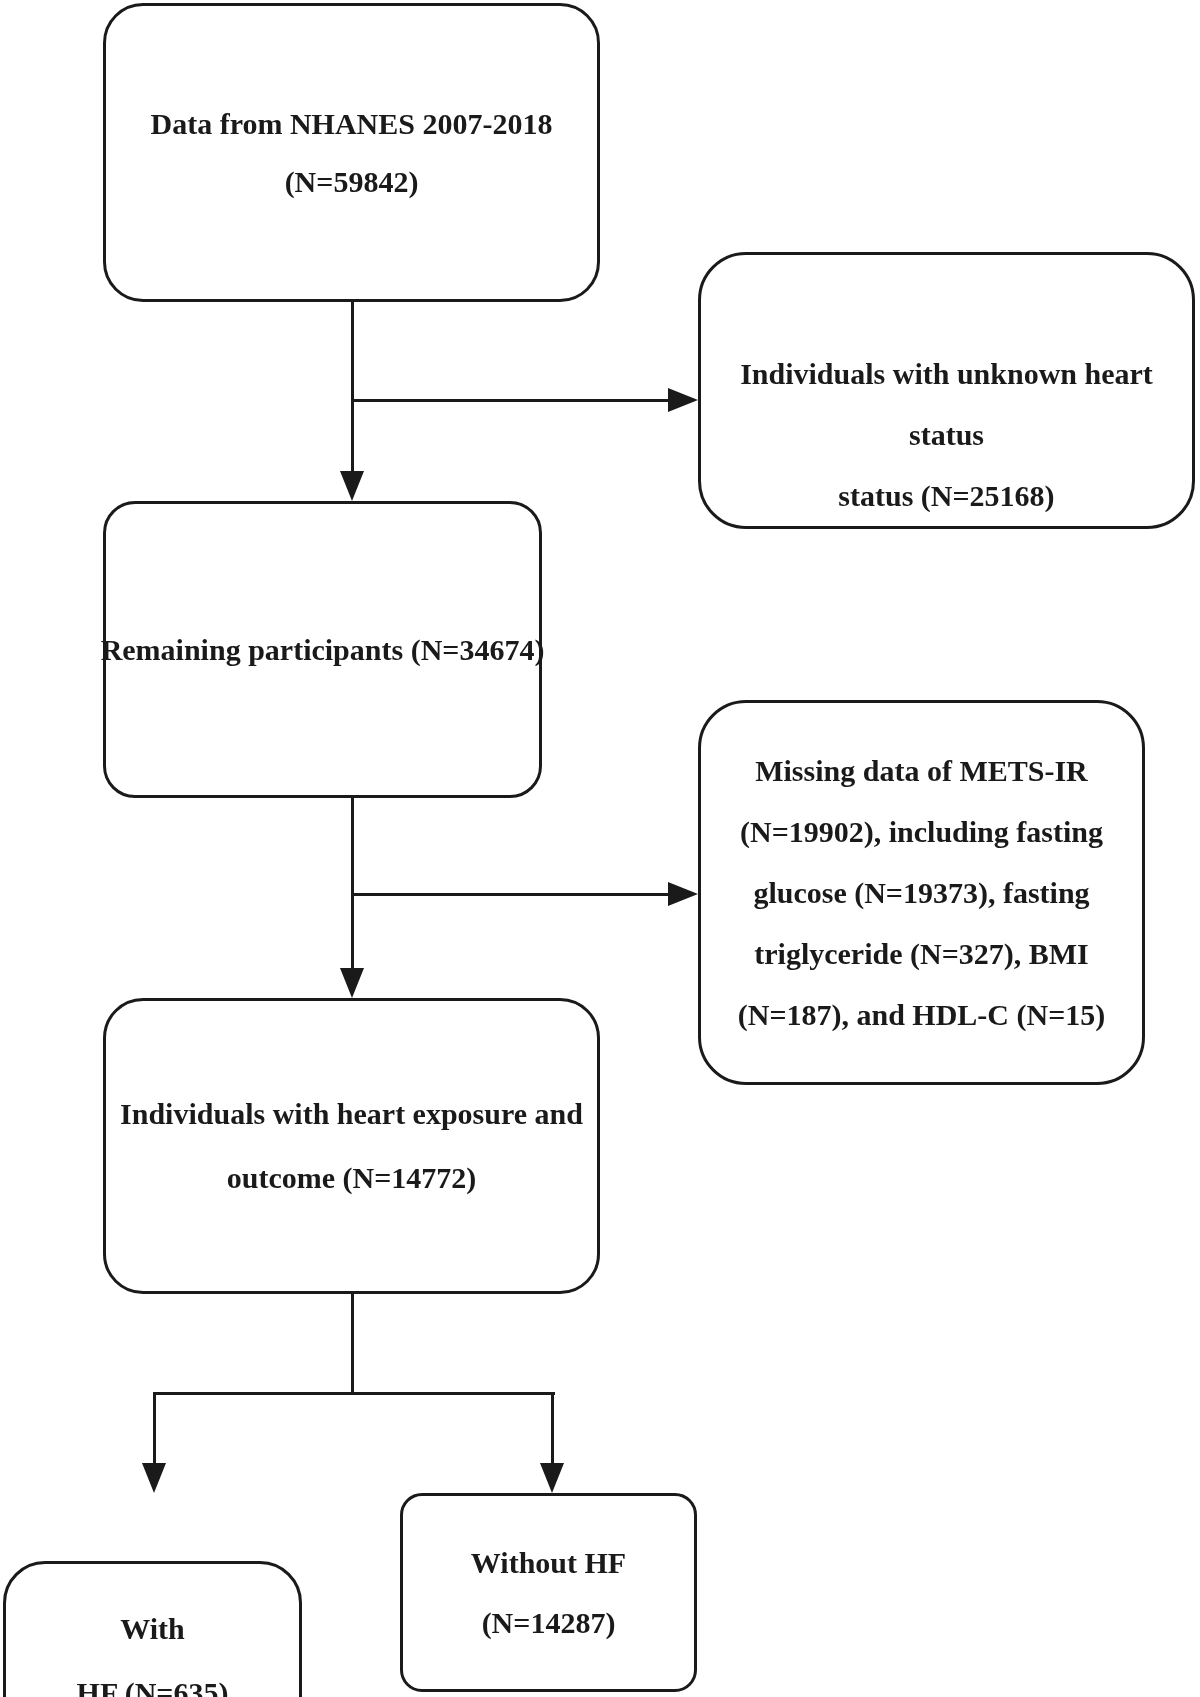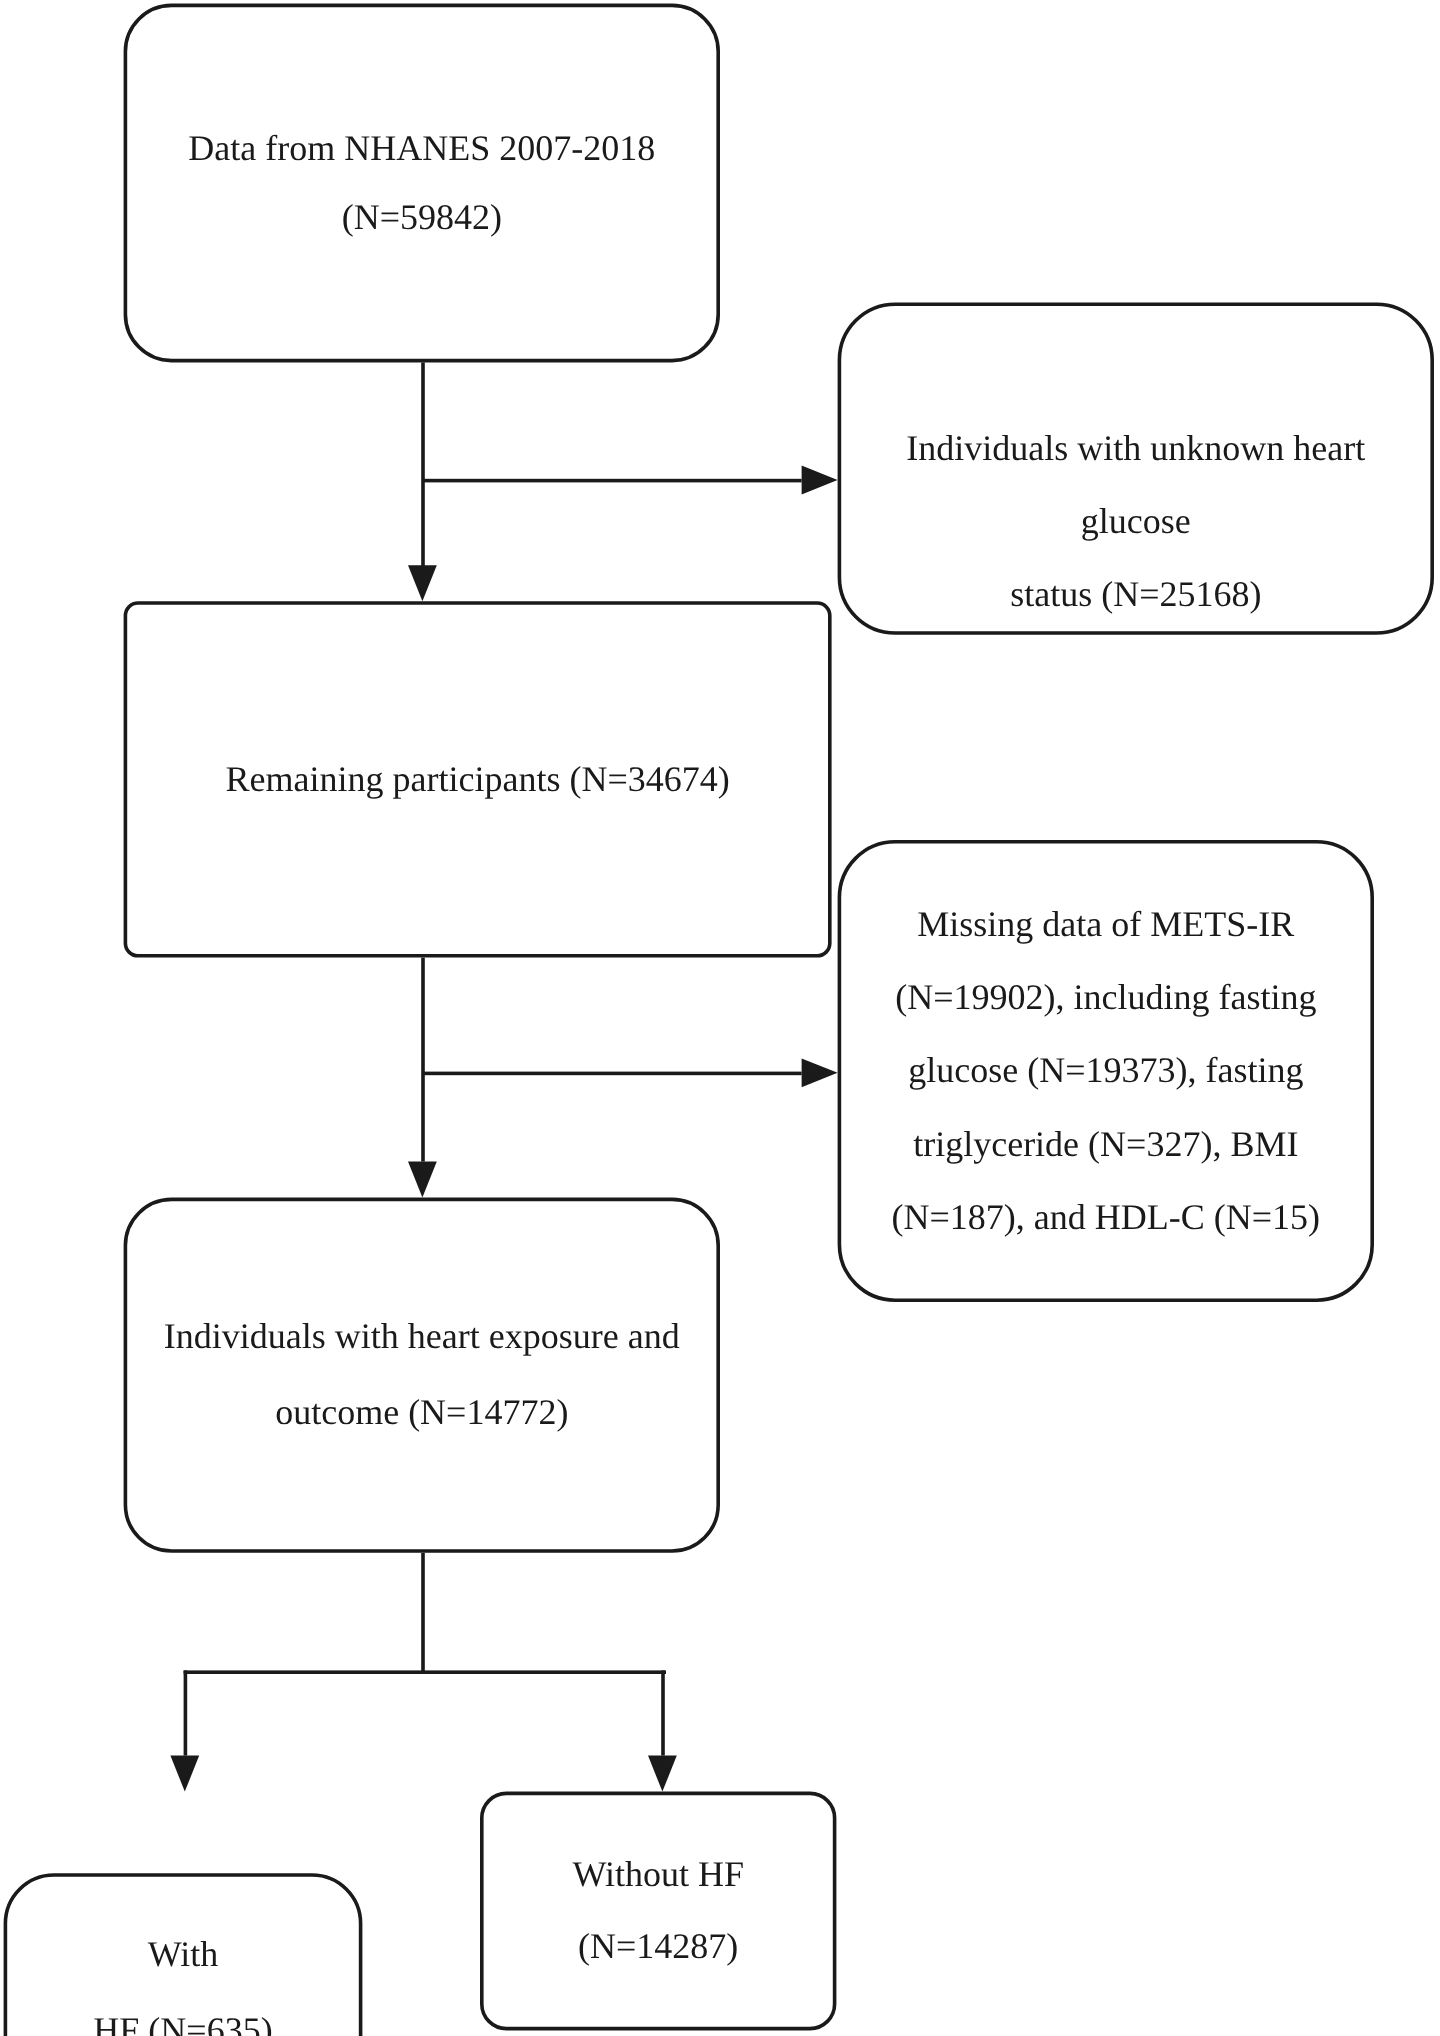--- a/index.html
+++ b/index.html
@@ -23,20 +23,21 @@
     background: #ffffff;
     display: flex;
     flex-direction: column;
     justify-content: center;
     align-items: center;
     text-align: center;
     font-size: 30px;
   }
   .box .line {
     white-space: nowrap;
+    font-weight: bold;
   }
   .conn {
     position: absolute;
     background: #1a1a1a;
   }
   .arrowhead-down {
     position: absolute;
     width: 0;
     height: 0;
     border-left: 12px solid transparent;
@@ -47,21 +48,21 @@
     position: absolute;
     width: 0;
     height: 0;
     border-top: 12px solid transparent;
     border-bottom: 12px solid transparent;
     border-left: 30px solid #1a1a1a;
   }
   
   #box-source      { left: 103px; top: 3px;    width: 497px; height: 299px; border-radius: 40px; line-height: 58px; }
   #box-unknown-hf  { left: 698px; top: 252px;  width: 497px; height: 277px; border-radius: 48px; line-height: 61px; justify-content: flex-end; }
-  #box-remaining   { left: 103px; top: 501px;  width: 590px; height: 297px; border-radius: 12px; line-height: 60px; }
+  #box-remaining   { left: 103px; top: 501px;  width: 439px; height: 297px; border-radius: 32px; line-height: 60px; }
   #box-missing     { left: 698px; top: 700px;  width: 447px; height: 385px; border-radius: 48px; line-height: 61px; text-align: right; }
   #box-analytic    { left: 103px; top: 998px;  width: 497px; height: 296px; border-radius: 40px; line-height: 64px; }
   #box-with-hf     { left: 3px;   top: 1561px; width: 299px; height: 199px; border-radius: 42px; line-height: 64px; }
   #box-without-hf  { left: 400px; top: 1493px; width: 297px; height: 199px; border-radius: 22px; line-height: 60px; }
 </style>
 </head>
 <body>
 
 <div id="canvas">
 
@@ -71,21 +72,21 @@
   </div>
 
   <div class="conn" style="left:351px; top:302px; width:3px; height:172px;"></div>
   <div class="arrowhead-down" style="left:340px; top:471px;"></div>
 
   <div class="conn" style="left:352px; top:399px; width:316px; height:3px;"></div>
   <div class="arrowhead-right" style="left:668px; top:388px;"></div>
 
   <div class="box" id="box-unknown-hf">
     <div class="line">Individuals with unknown heart</div>
-    <div class="line">glucose</div>
+    <div class="line">status</div>
     <div class="line">status (N=25168)</div>
   </div>
 
   <div class="box" id="box-remaining">
     <div class="line">Remaining participants (N=34674)</div>
   </div>
 
   <div class="conn" style="left:351px; top:798px; width:3px; height:170px;"></div>
   <div class="arrowhead-down" style="left:340px; top:968px;"></div>
 

